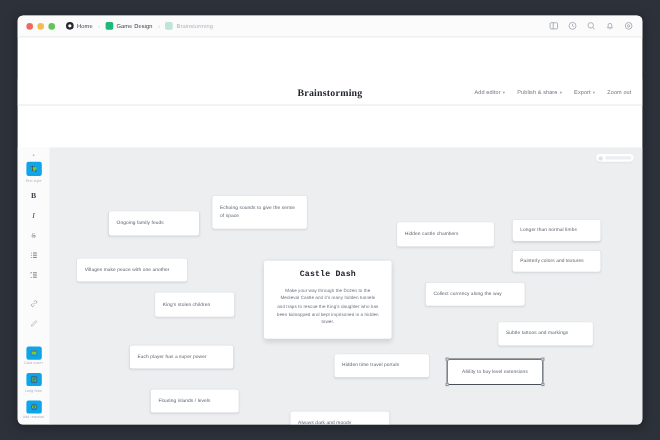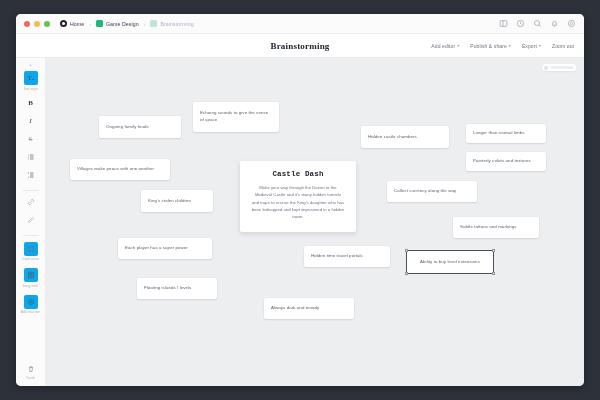--- a/index.html
+++ b/index.html
@@ -17,21 +17,21 @@
 
   
   .window {
     position: absolute;
     left: 16px; top: 14px;
     width: 568px; height: 372px;
     background: #ffffff;
     border-radius: 5px;
     overflow: hidden;
     box-shadow: 0 2px 10px rgba(0,0,0,.35);
-    display: flex; flex-direction: column;
+    display: flex; flex-direction: column; gap: 38px;
   }
 
   
   .titlebar {
     height: 20px;
     background: #fbfbfc;
     border-bottom: 1px solid #ececef;
     display: flex; align-items: center;
     padding: 0 8px;
     flex: 0 0 20px;
@@ -99,21 +99,21 @@
     display: flex; flex-direction: column; align-items: center;
     padding-top: 4px;
     position: relative;
   }
   .rail-caret { font-size: 4px; color: #b9bec7; margin-bottom: 4px; }
   .tool {
     display: flex; flex-direction: column; align-items: center;
     margin-bottom: 7px; width: 26px;
   }
   .tool-box {
-    width: 14px; height: 13px; border: 7px solid #0ea5e9;
+    width: 14px; height: 13px; border: 5px solid #0ea5e9;
     background: #84cc16; border-radius: 2px;
     display: flex; align-items: center; justify-content: center;
     color: #5b616b;
   }
   .tool-box.plain { border: none; background: transparent; height: 11px; }
   .tool-label { font-size: 3.3px; color: #a7adb7; margin-top: 1.5px; letter-spacing: .1px; }
   .tool-glyph { font-size: 7px; color: #3d434d; line-height: 1; }
   .tool-glyph.serif { font-family: "Liberation Serif", serif; }
   .tool svg { width: 8px; height: 8px; display: block; }
   .rail-sep { width: 16px; height: 1px; background: #e8e9ed; margin: 2px 0 6px; }

